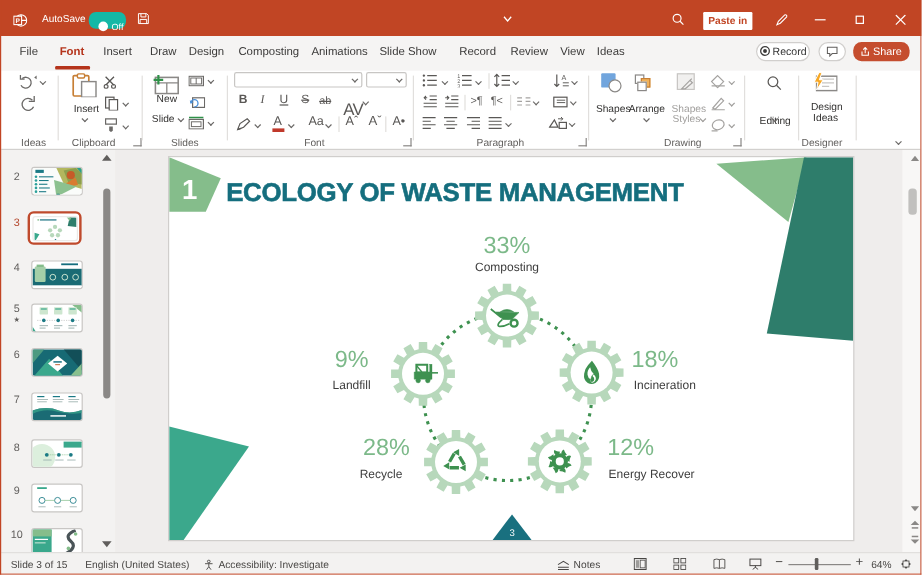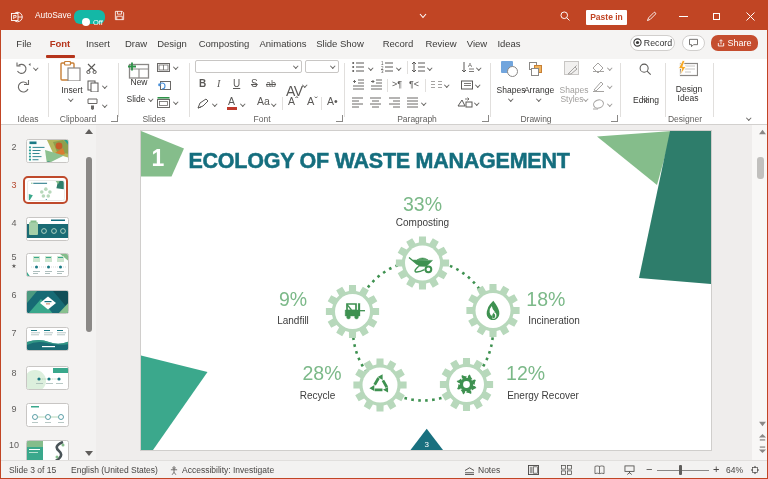--- a/index.html
+++ b/index.html
@@ -288,21 +288,21 @@
   <svg class="abs" style="left:591px;top:21px" width="13" height="12" viewBox="0 0 13 12">
       <path d="M2 10 L9 2 l2 2 L4 11 Z" fill="none" stroke="#a5a3a1"></path>
       <path d="M1 11.5 h11" stroke="#a5a3a1"></path>
     </svg>
   <div class="chev" style="left:607px;top:25px;border-color:#a19f9d"></div>
   <svg class="abs" style="left:591px;top:39px" width="13" height="12" viewBox="0 0 13 12">
       <ellipse cx="6.5" cy="6" rx="5" ry="4" fill="none" stroke="#a5a3a1" transform="rotate(-20 6.5 6)"></ellipse>
       <path d="M1 11 h5" stroke="#a5a3a1"></path>
     </svg>
   <div class="chev" style="left:607px;top:43px;border-color:#a19f9d"></div>
-  <div class="glabel" style="left:535px">Drawing</div>
+  <div class="glabel" style="left:568px">Drawing</div>
   <div class="launch" style="left:610px;top:56px"></div>
   <div class="gsep" style="left:619px"></div>
 
   <svg class="abs" style="left:637px;top:3px" width="14" height="14" viewBox="0 0 16 16">
       <circle cx="7" cy="7" r="4.6" fill="none" stroke="#5a5856" stroke-width="1.2"></circle>
       <path d="M10.4 10.4 L14.5 14.5" stroke="#5a5856" stroke-width="1.2"></path>
     </svg>
   <div class="btxt" style="left:645px;top:36px">Editing</div>
   <div class="chev" style="left:643px;top:38px"></div>
   <div class="gsep" style="left:664px"></div>

